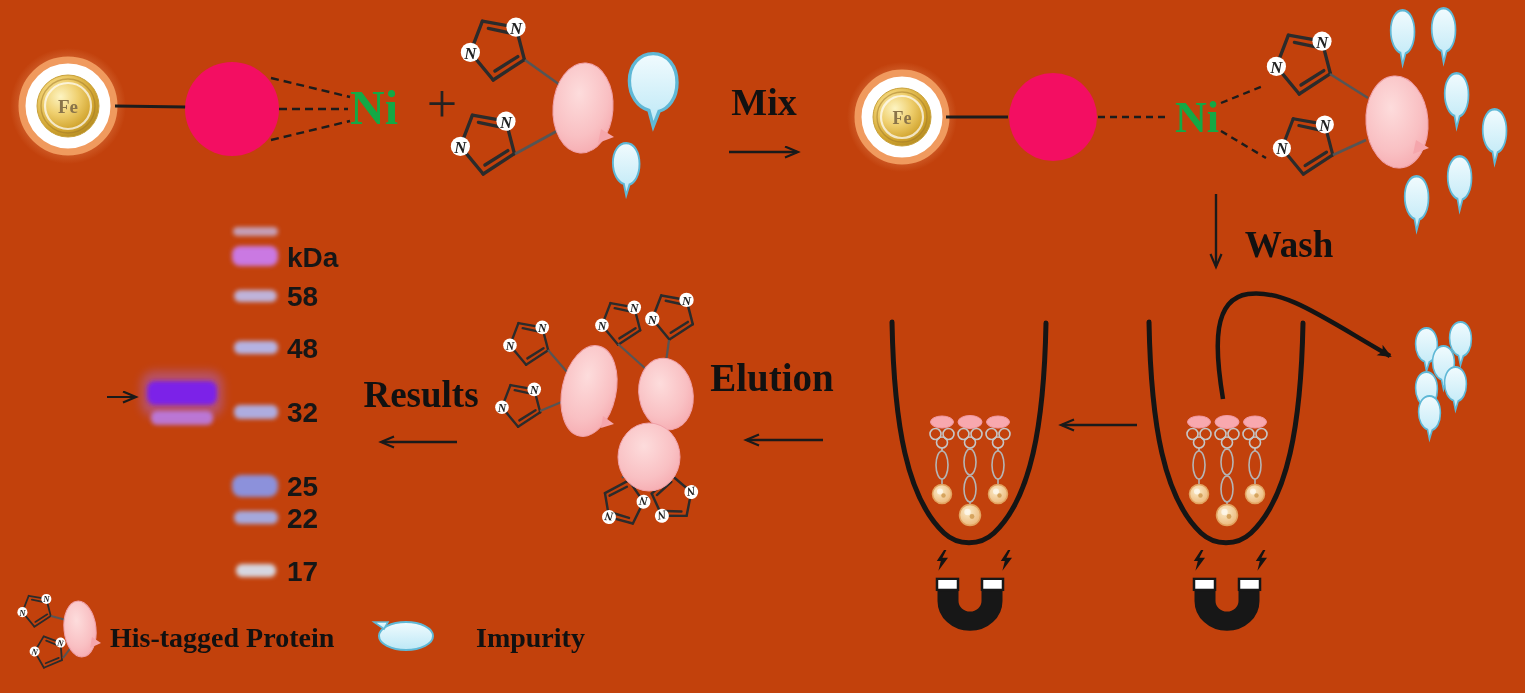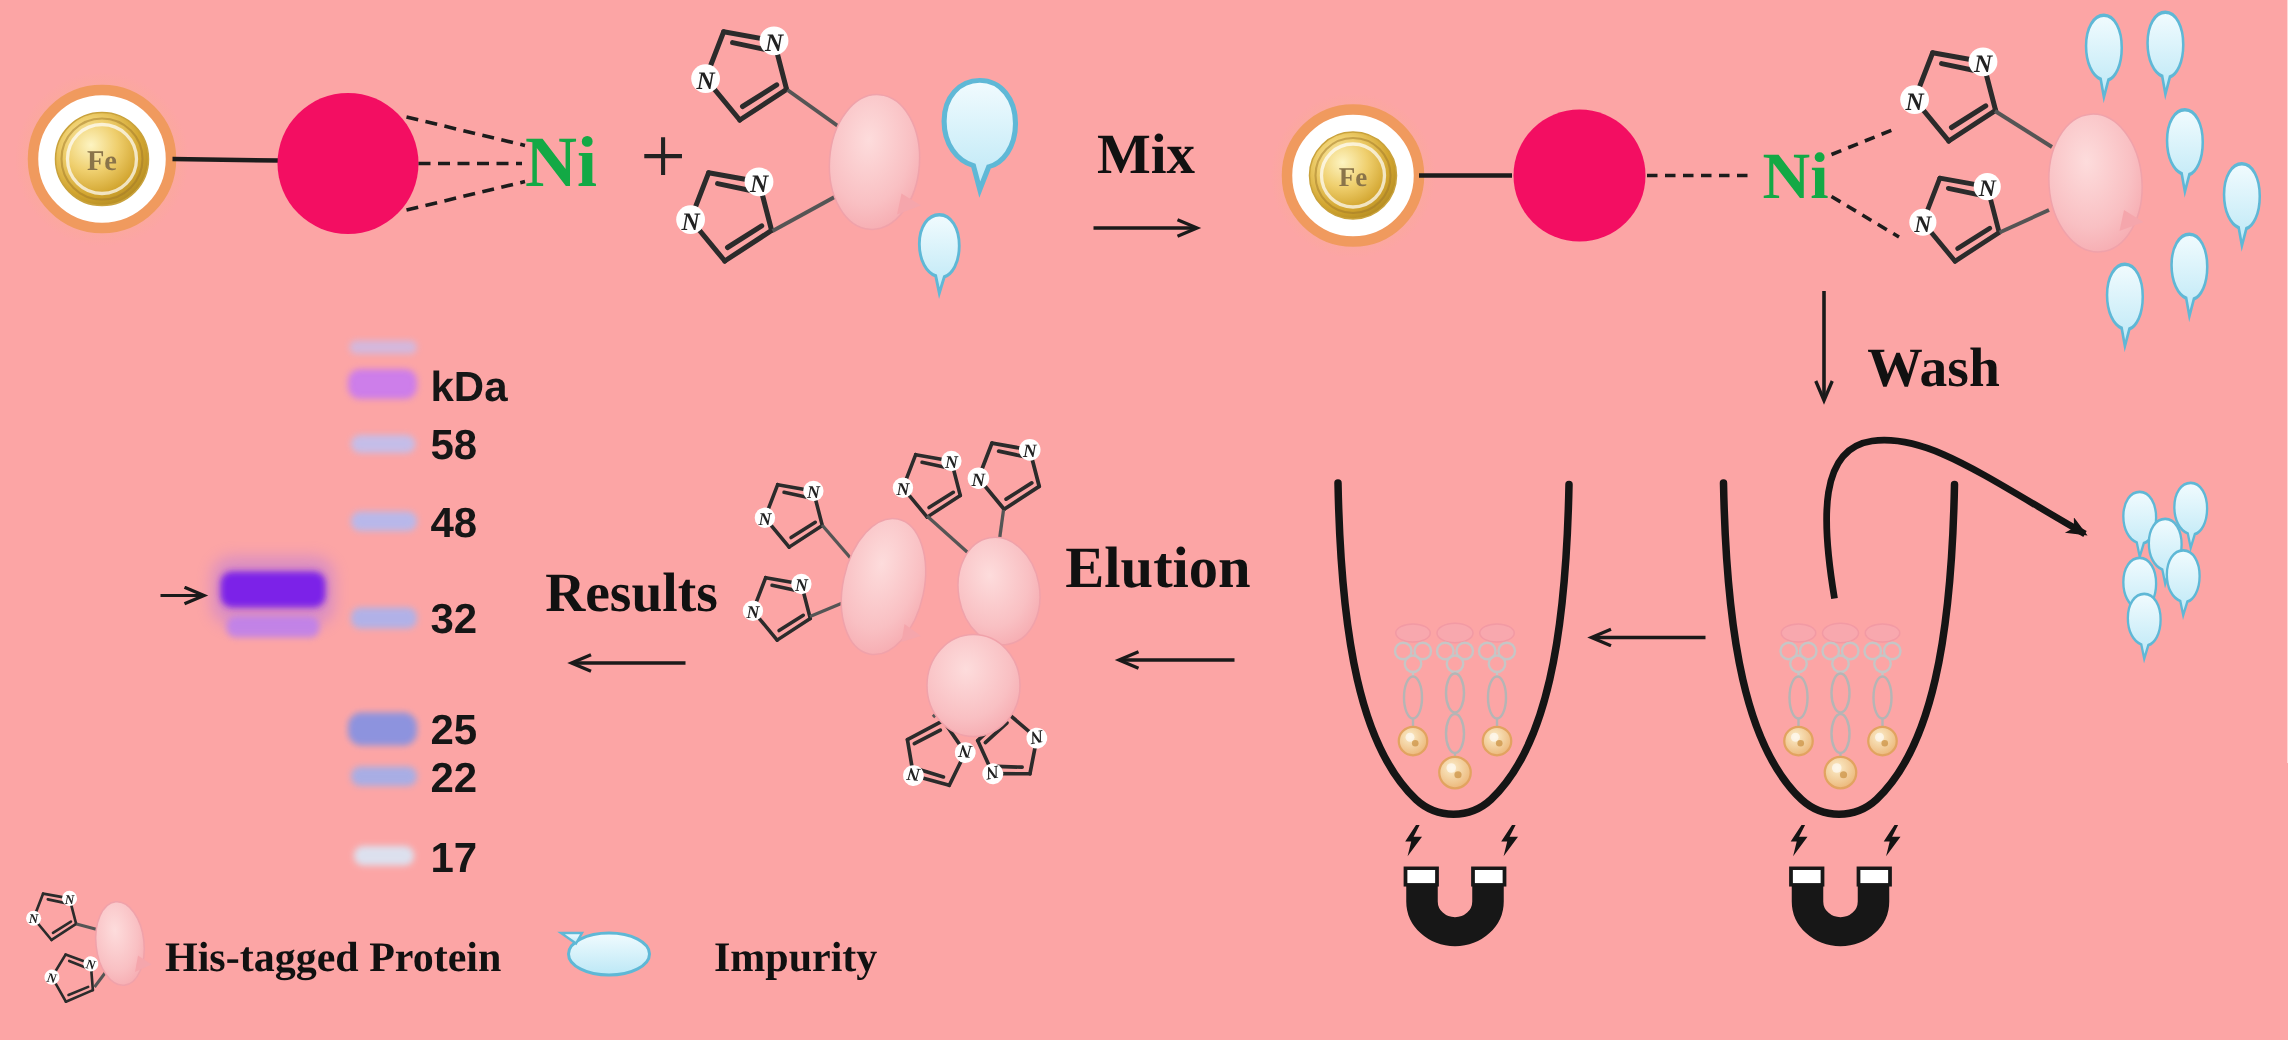--- a/index.html
+++ b/index.html
@@ -1,16 +1,16 @@
 <!DOCTYPE html>
 <html><head>
 <meta charset="utf-8">
 <style>
   html,body{margin:0;padding:0;background:#fff;}
-  .canvas{position:relative;width:1525px;height:693px;background:#fca5a5;overflow:hidden;
+  .canvas{position:relative;width:1525px;height:693px;background:#c2410c;overflow:hidden;
           font-family:"Liberation Serif","DejaVu Serif",serif;}
   .canvas svg{position:absolute;left:0;top:0;}
   text{user-select:none;}
   .step-label{font-family:"Liberation Serif","DejaVu Serif",serif;font-weight:bold;fill:#111;}
   .gel-label{font-family:"Liberation Sans","DejaVu Sans",sans-serif;font-weight:bold;fill:#161616;}
   .legend-label{font-family:"Liberation Serif","DejaVu Serif",serif;font-weight:bold;fill:#111;}
 </style>
 </head>
 <body>
 

